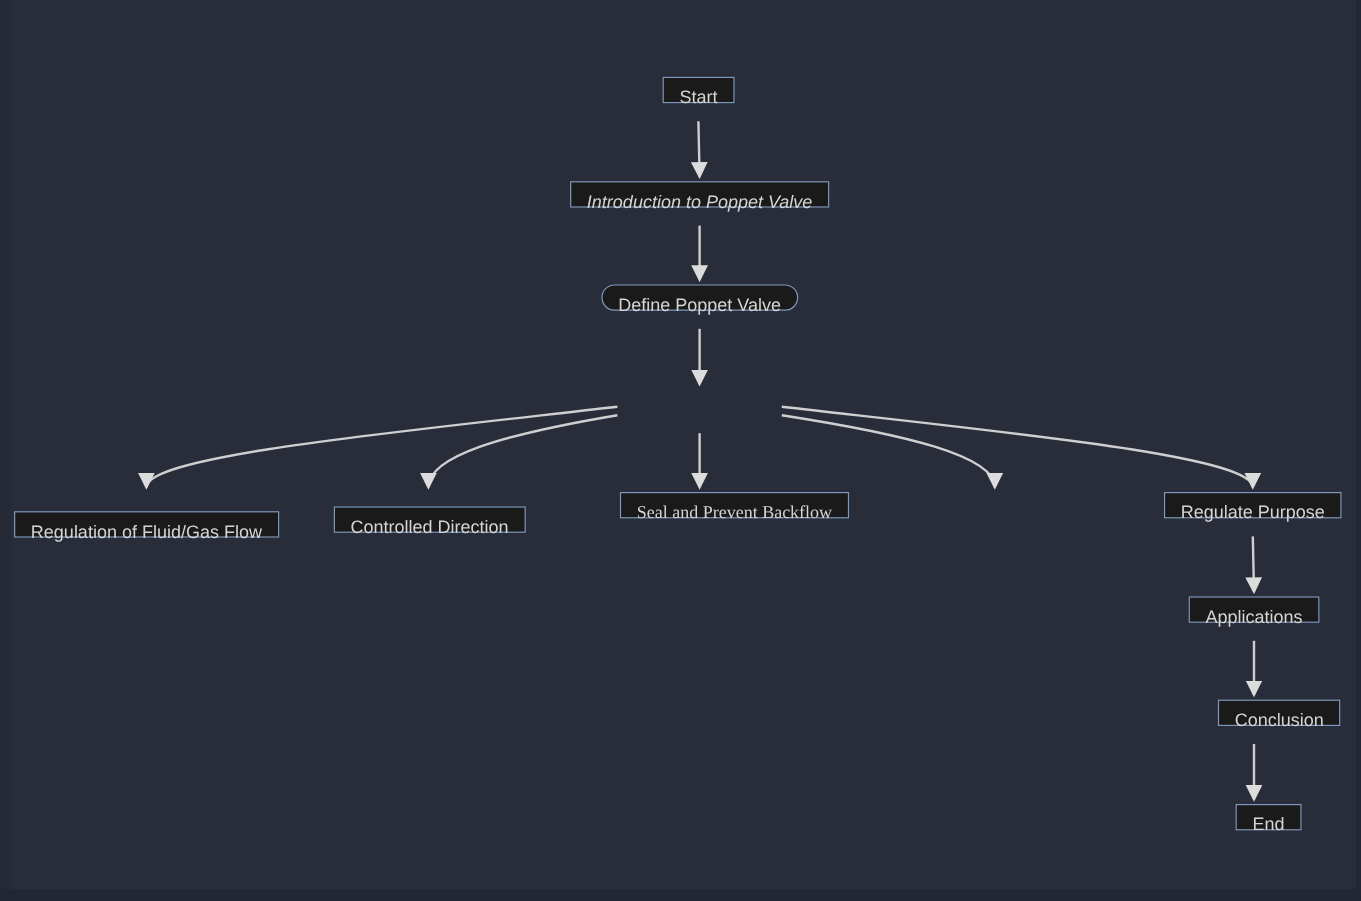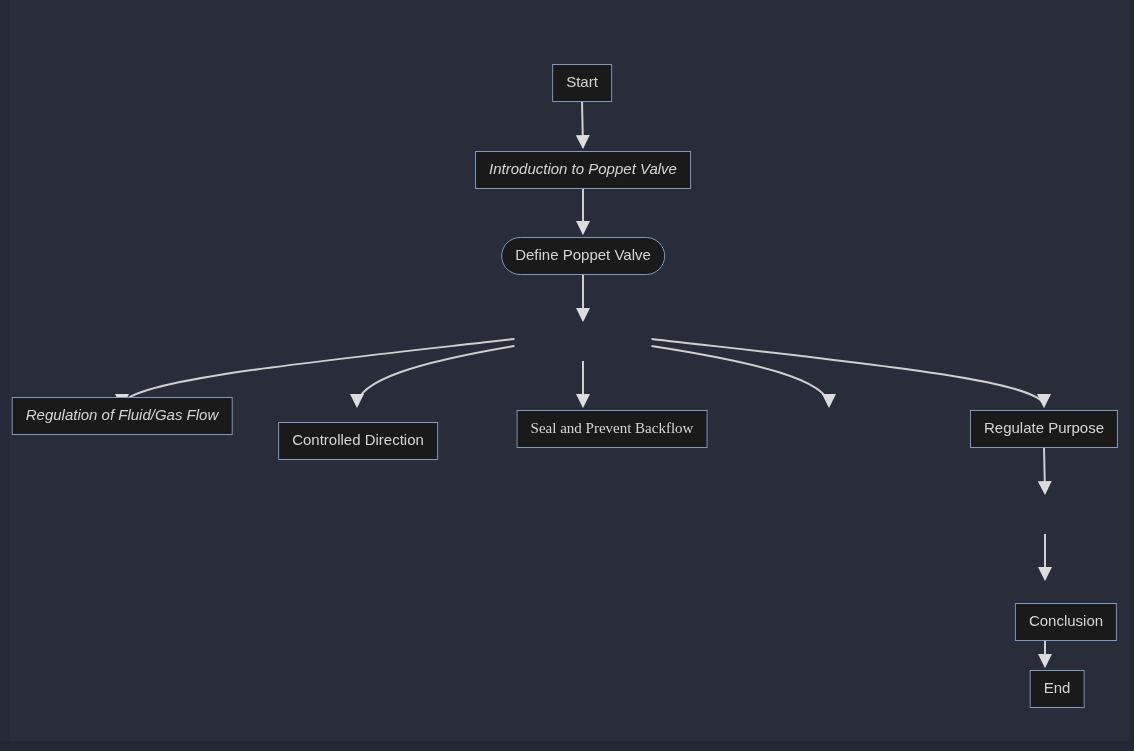--- a/index.html
+++ b/index.html
@@ -10,21 +10,21 @@
     overflow: hidden; position: relative;
   }
   .canvas { position: absolute; left: 0; top: 0; width: 1134px; height: 751px; }
   .edge-layer { position: absolute; left: 0; top: 0; width: 1134px; height: 751px; }
   .edge-path { stroke: var(--edge, #cfcfcf); stroke-width: 2; fill: none; }
   .arrow-fill { fill: var(--arrow, #dcdcdc); }
   .node {
     position: absolute;
     transform: translateX(-50%);
     box-sizing: border-box;
-    height: 38px; line-height: 34px;
+    height: 22px; line-height: 34px;
     padding: 0 13px;
     background: var(--node-fill, #1a1a1a);
     border: 1.5px solid var(--node-border, #7d99bd);
     color: var(--node-text, #d4d4d4);
     font-size: 15px;
     white-space: nowrap;
     text-align: center;
   }
   .edge-strip { position: absolute; background: #232734; }
   .edge-strip.bottom { left: 0; right: 0; bottom: 0; height: 10px; }
@@ -50,23 +50,24 @@
       <path d="M 651.5 346 C 754.8199999999999 362, 829 380, 829 406" class="edge-path" marker-end="url(#arrowhead)"></path>
       <path d="M 651.5 339 C 845.12 361, 1044 380, 1044 406" class="edge-path" marker-end="url(#arrowhead)"></path>
       <path d="M 1044 447 L 1045 493" class="edge-path" marker-end="url(#arrowhead)"></path>
       <path d="M 1045 534 L 1045 579" class="edge-path" marker-end="url(#arrowhead)"></path>
       <path d="M 1045 620 L 1045 666" class="edge-path" marker-end="url(#arrowhead)"></path>
     </svg>
 
   <div class="node" id="node-start" style="left: 582px; top: 64px;">Start</div>
   <div class="node" id="node-intro" style="left: 583px; top: 151px; font-style: italic;">Introduction to Poppet Valve</div>
   <div class="node" id="node-define" style="left: 583px; top: 237px; border-radius: 19px;">Define Poppet Valve</div>
-  <div class="node" id="node-regulation" style="left: 122px; top: 397px; font-style: italic;">Regulation of Fluid/Gas Flow</div>
+  <div class="node" id="node-regulation" style="left: 122px; top: 426px;">Regulation of Fluid/Gas Flow</div>
   <div class="node" id="node-controlled" style="left: 358px; top: 410px; margin-top: 12px;">Controlled Direction</div>
   <div class="node" id="node-seal" style="left: 612px; top: 410px; font-family: Liberation Serif, serif;">Seal and Prevent Backflow</div>
   <div class="node" id="node-pressure" style="left: 1044px; top: 410px;">Regulate Purpose</div>
-  <div class="node" id="node-conclusion" style="left: 1066px; top: 583px; margin-top: 20px;">Conclusion</div>
+  <div class="node" id="node-applications" style="left: 1045px; top: 497px;">Applications</div>
+  <div class="node" id="node-conclusion" style="left: 1066px; top: 583px;">Conclusion</div>
   <div class="node" id="node-end" style="left: 1045px; top: 670px; margin-left: 12px;">End</div>
 
   <div class="edge-strip left"></div>
   <div class="edge-strip right"></div>
   <div class="edge-strip bottom"></div>
 </div>
 
 </body></html>

